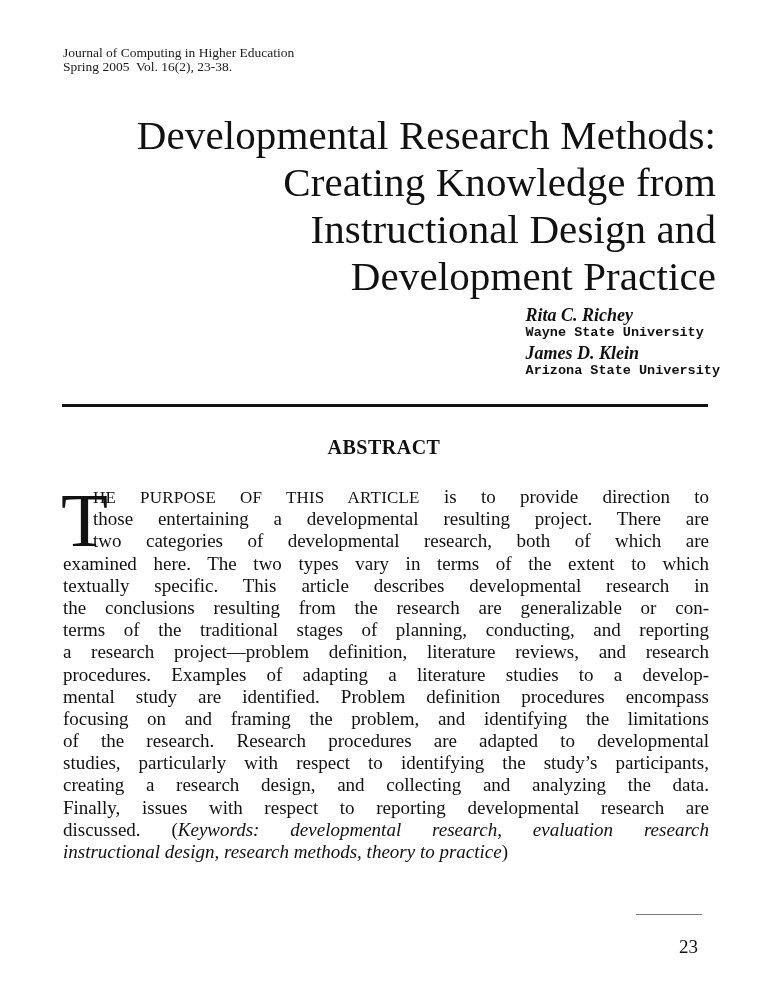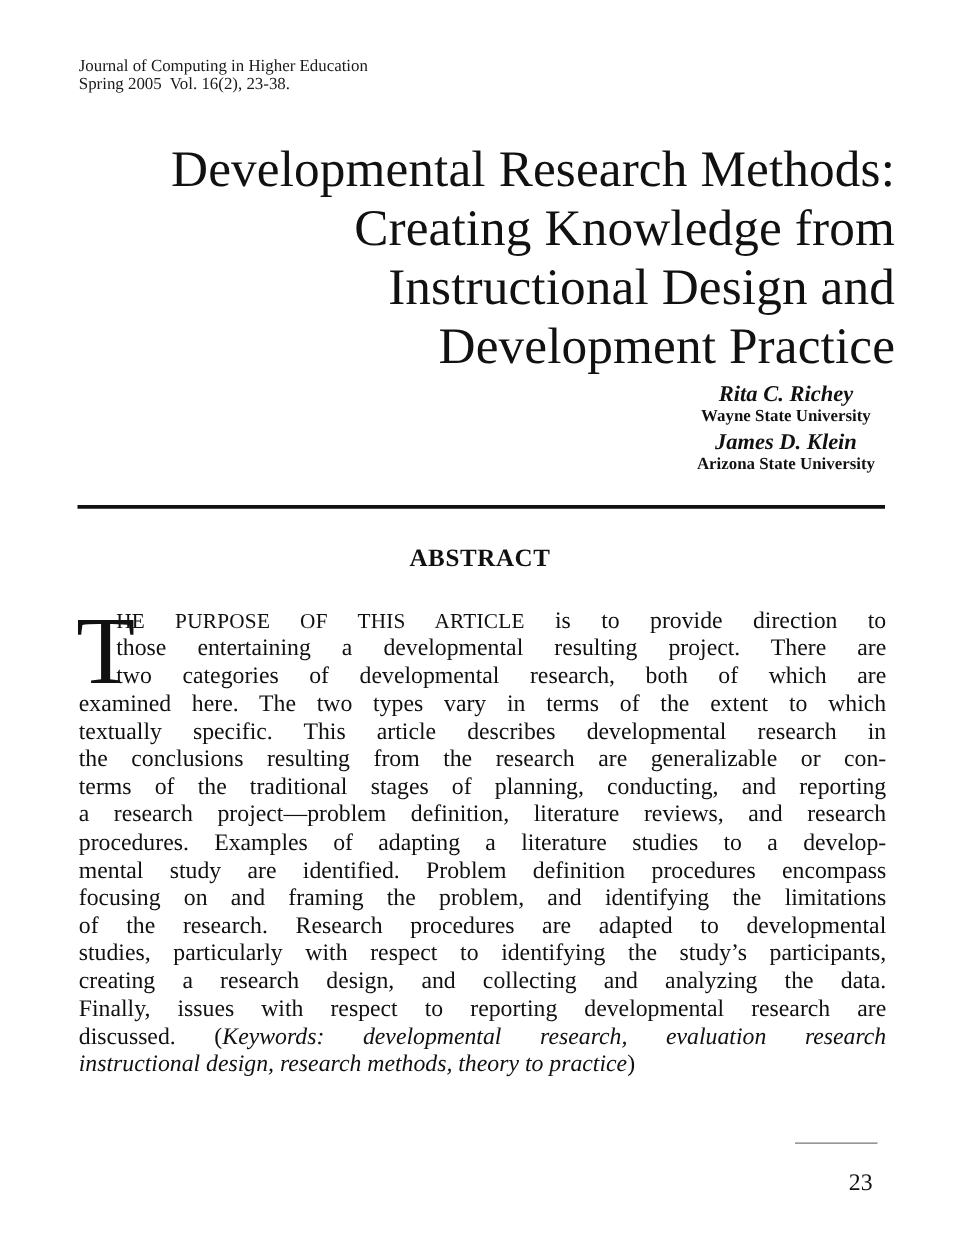--- a/index.html
+++ b/index.html
@@ -32,35 +32,36 @@
       text-align: right;
       font-size: 41px;
       line-height: 47px;
       color: #111;
       letter-spacing: 0.1px;
     }
     .title-block div { white-space: nowrap; }
 
     .authors {
       position: absolute;
-      right: 68px;
+      right: 48px;
       top: 305px;
-      text-align: center;
+      text-align: left;
     }
     .author-name {
       font-weight: bold;
       font-style: italic;
       font-size: 18px;
       line-height: 20px;
     }
     .author-aff {
       font-weight: bold;
       font-size: 13.5px;
       line-height: 16px;
       margin-bottom: 2px;
+      font-family: Liberation Mono, monospace;
     }
 
     .rule {
       position: absolute;
       left: 62px;
       width: 646px;
       top: 404px;
       height: 3px;
       background: #111;
     }

